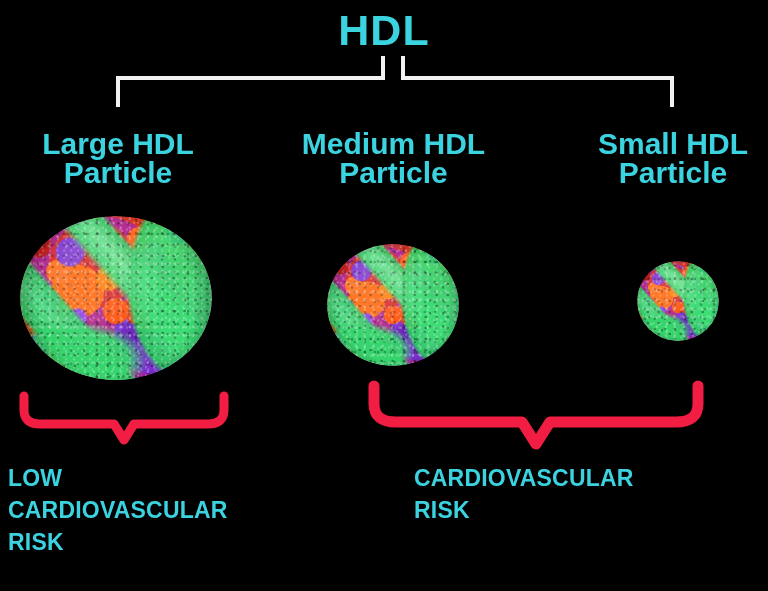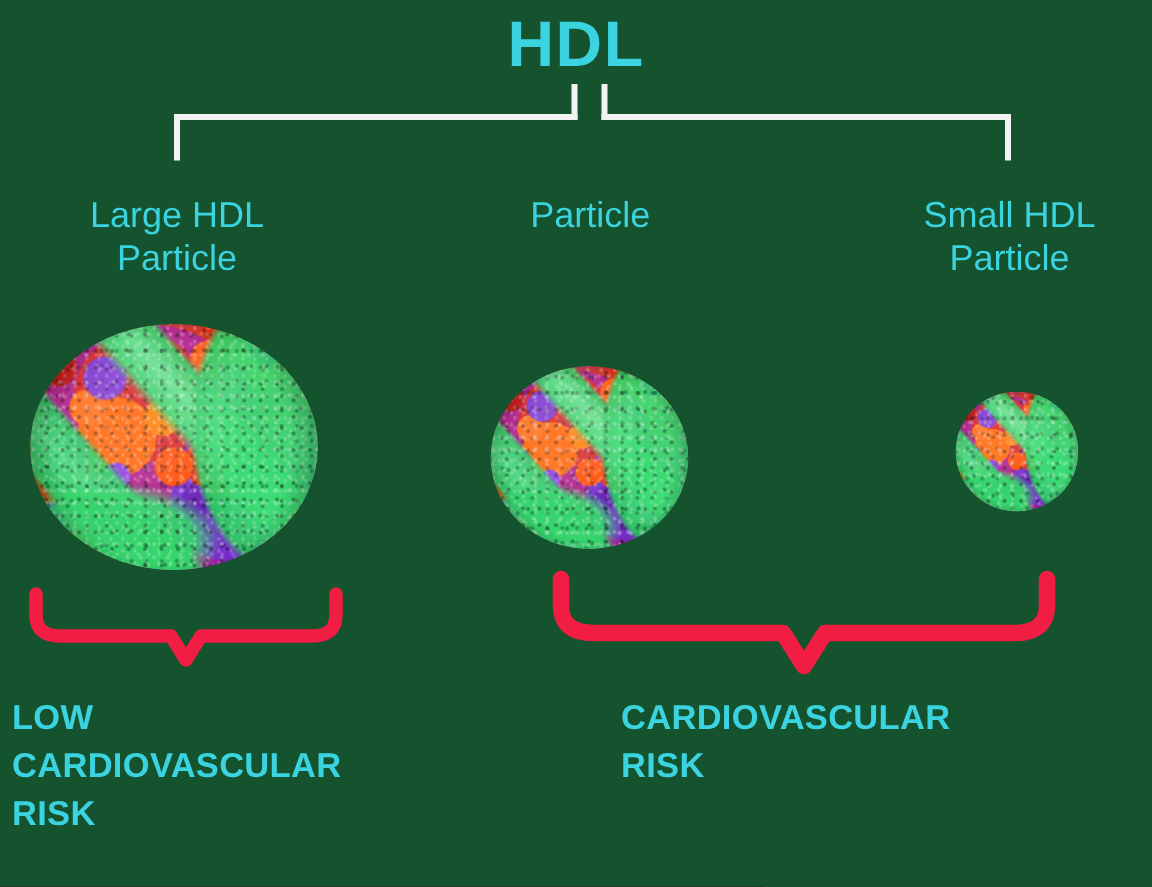--- a/index.html
+++ b/index.html
@@ -9,21 +9,21 @@
   }
   body {
     font-family: "Liberation Sans", sans-serif;
     -webkit-font-smoothing: antialiased;
   }
 
   #stage {
     position: relative;
     width: 768px;
     height: 591px;
-    background: #14532d;
+    background: #000000;
     overflow: hidden;
   }
 
   
   .title {
     position: absolute;
     left: 0;
     top: 4px;
     width: 768px;
     text-align: center;
@@ -41,22 +41,22 @@
     top: 56px;
     width: 768px;
     height: 56px;
     pointer-events: none;
   }
 
   
   .col-label {
     position: absolute;
     color: #3bd3e0;
-    font-size: 24px;
-    font-weight: normal;
+    font-size: 30px;
+    font-weight: bold;
     line-height: 29px;
     text-align: center;
   }
   .col-label.large  { left: 18px;  top: 129px; width: 200px; }
   .col-label.medium { left: 291px; top: 129px; width: 205px; }
   .col-label.small  { left: 578px; top: 129px; width: 190px; }
 
   
   .particle {
     position: absolute;
@@ -183,20 +183,21 @@
 
       <path d="M403,22 L672,22 L672,49" fill="none" stroke="#f2f2f2" stroke-width="4" stroke-linecap="square"></path>
     </svg>
   </div>
 
   <div class="col-label large">
     <div>Large HDL</div>
     <div>Particle</div>
   </div>
   <div class="col-label medium">
+    <div>Medium HDL</div>
     <div>Particle</div>
   </div>
   <div class="col-label small">
     <div>Small HDL</div>
     <div>Particle</div>
   </div>
 
   <div class="particle p-large">
     <div class="blob base"></div>
     <div class="blob green-belt"></div>

